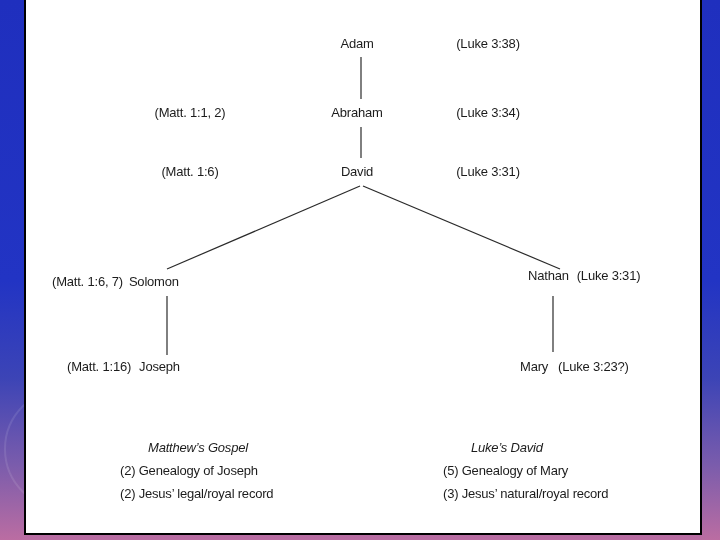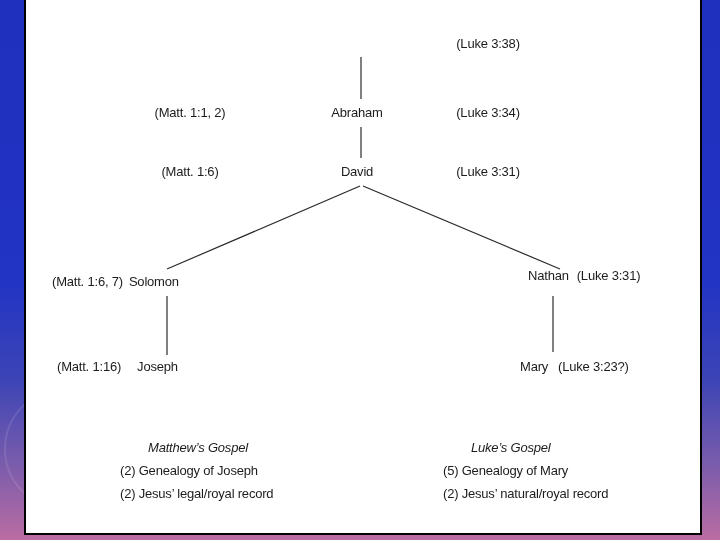--- a/index.html
+++ b/index.html
@@ -37,51 +37,52 @@
 
   <svg class="lines" viewBox="0 0 720 540">
     <line x1="361" y1="57" x2="361" y2="99"></line>
     <line x1="361" y1="127" x2="361" y2="158"></line>
     <line x1="360" y1="186" x2="167" y2="269"></line>
     <line x1="363" y1="186" x2="560" y2="269"></line>
     <line x1="167" y1="296" x2="167" y2="355"></line>
     <line x1="553" y1="296" x2="553" y2="352"></line>
   </svg>
 
+  <div class="t center" style="left:287px; top:36px; width:140px;">Adam</div>
   <div class="t center" style="left:428px; top:36px; width:120px;">(Luke 3:38)</div>
 
   <div class="t center" style="left:120px; top:105px; width:140px;">(Matt. 1:1, 2)</div>
   <div class="t center" style="left:287px; top:105px; width:140px;">Abraham</div>
   <div class="t center" style="left:428px; top:105px; width:120px;">(Luke 3:34)</div>
 
   <div class="t center" style="left:120px; top:164px; width:140px;">(Matt. 1:6)</div>
   <div class="t center" style="left:287px; top:164px; width:140px;">David</div>
   <div class="t center" style="left:428px; top:164px; width:120px;">(Luke 3:31)</div>
 
   <div class="t pair" style="left:52px; top:274px; gap:6px;text-align:right;">
     <span>(Matt. 1:6, 7)</span>
     <span>Solomon</span>
   </div>
   <div class="t pair" style="left:528px; top:268px; gap:8px;">
     <span>Nathan</span>
     <span>(Luke 3:31)</span>
   </div>
 
-  <div class="t pair" style="left:57px; top:359px; gap:16px;justify-content:center;">
+  <div class="t pair" style="left:67px; top:359px; gap:8px;justify-content:center;">
     <span>(Matt. 1:16)</span>
     <span>Joseph</span>
   </div>
   <div class="t pair" style="left:520px; top:359px; gap:10px;">
     <span>Mary</span>
     <span>(Luke 3:23?)</span>
   </div>
 
   <div class="t fnote" style="left:120px; top:436px;">
     <div class="title">Matthew’s Gospel</div>
     <div>(2) Genealogy of Joseph</div>
     <div>(2) Jesus’ legal/royal record</div>
   </div>
   <div class="t fnote" style="left:443px; top:436px;">
-    <div class="title">Luke’s Gospel</div>
+    <div class="title">Luke’s David</div>
     <div>(5) Genealogy of Mary</div>
-    <div>(2) Jesus’ natural/royal record</div>
+    <div>(3) Jesus’ natural/royal record</div>
   </div>
 </div>
 
 </body></html>

